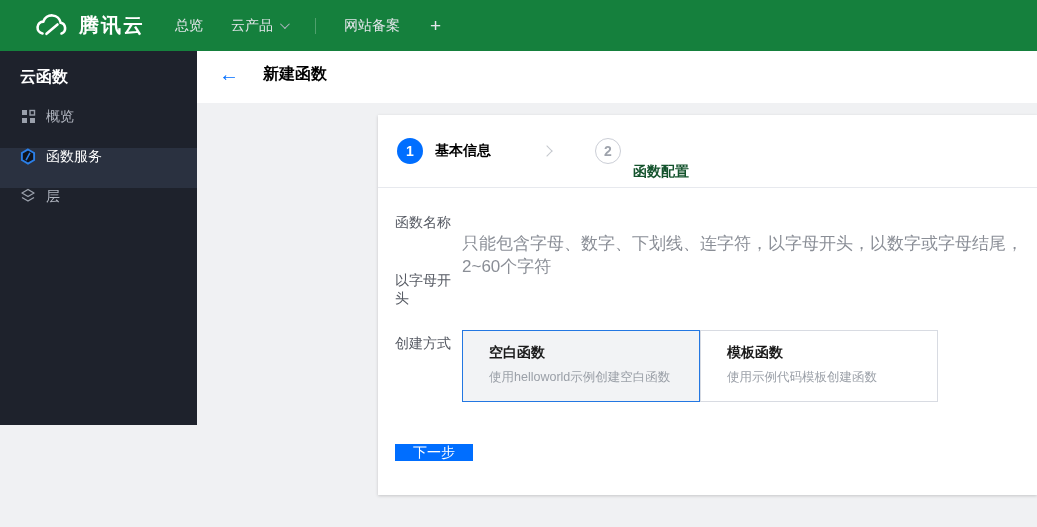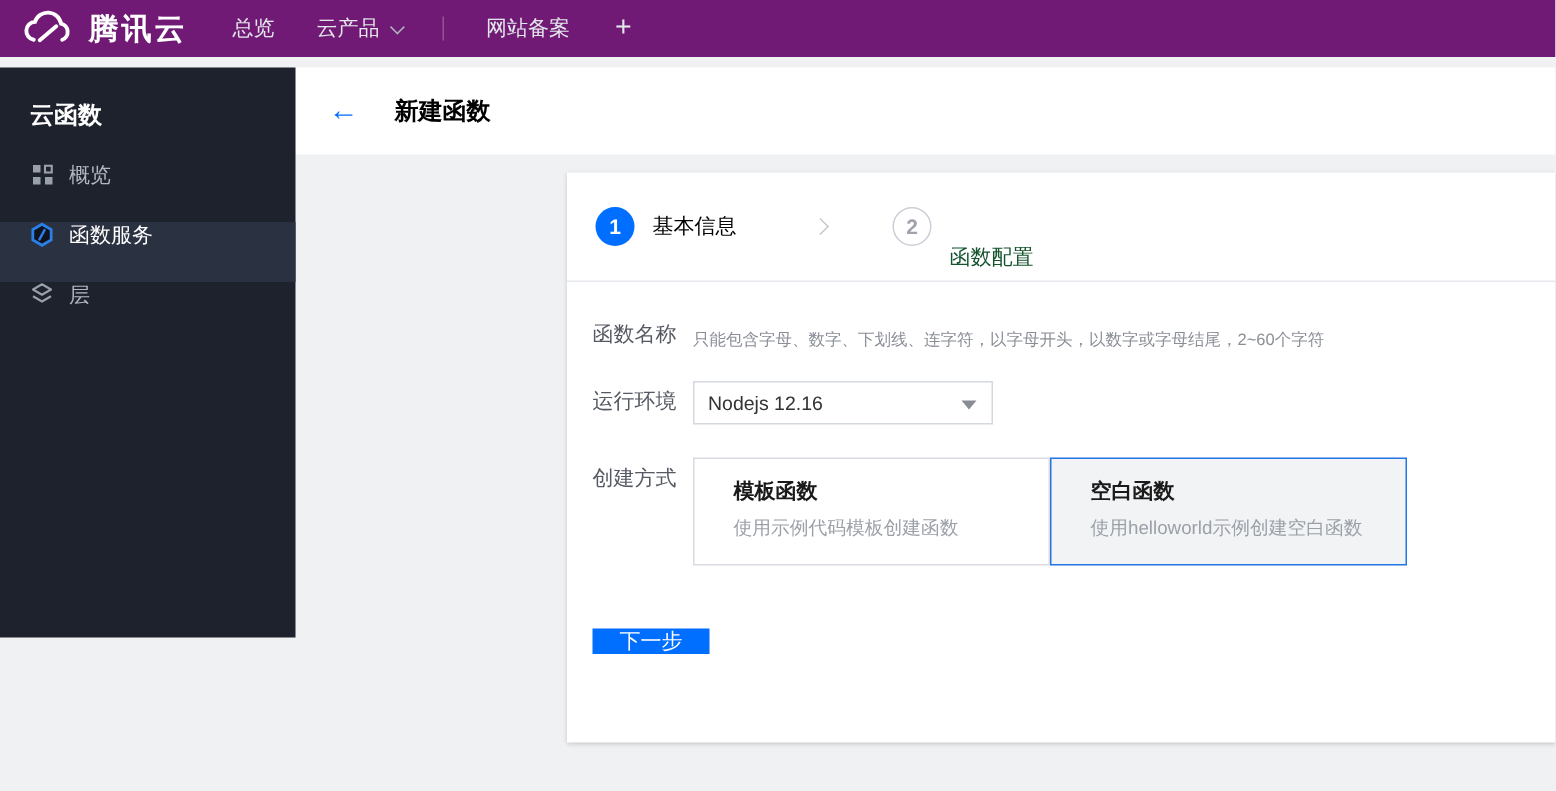--- a/index.html
+++ b/index.html
@@ -1,20 +1,20 @@
 <!DOCTYPE html>
 <html><head>
 <meta charset="utf-8">
 <style>
   * { margin:0; padding:0; box-sizing:border-box; }
   html,body { width:1037px; height:527px; overflow:hidden; }
   body { font-family:"Liberation Sans","DejaVu Sans",sans-serif; background:#f0f1f3; position:relative; }
 
   
-  .topbar { position:absolute; left:0; top:0; width:1037px; height:38px; background:#701a75; display:flex; align-items:center; z-index:30; }
+  .topbar { position:absolute; left:0; top:0; width:1037px; height:51px; background:#15803d; display:flex; align-items:center; z-index:30;padding-left:20px; }
   .logo { display:flex; align-items:center; margin-left:14px; cursor:pointer; }
   .logo svg { display:block; }
   .brand { color:#ffffff; font-size:20px; font-weight:600; letter-spacing:2px; margin-left:9px; }
   .topnav { display:flex; align-items:center; margin-left:30px; }
   .nav-item { color:#e3e6ea; font-size:14px; margin-right:28px; cursor:pointer; display:flex; align-items:center;text-align:center; }
   .caret-down { display:inline-block; width:7px; height:7px; border-right:1.5px solid #aeb4bf; border-bottom:1.5px solid #aeb4bf; transform:rotate(45deg) translateY(-2px); margin-left:7px; }
   .vdivider { width:1px; height:16px; background:rgba(255,255,255,.25); margin-right:28px; }
   .nav-plus { color:#e3e6ea; font-size:19px; font-weight:400; cursor:pointer; margin-left:2px; }
 
   
@@ -30,34 +30,34 @@
   .back-arrow { color:#006eff; font-size:20px; font-weight:bold; margin-left:22px; cursor:pointer; line-height:1; }
   .page-title { font-size:16px; font-weight:bold; color:#000000; margin-left:24px; }
 
   .card { position:absolute; left:181px; top:70px; width:659px; height:380px; background:#ffffff; box-shadow:0 1px 3px rgba(0,0,0,.18); }
 
   
   .wizard { height:73px; display:flex; align-items:center; padding-left:19px; border-bottom:1px solid #e7e9ee; }
   .step-circle { width:26px; height:26px; border-radius:50%; display:flex; align-items:center; justify-content:center; font-size:14px; font-weight:bold; }
   .step-circle.active { background:#006eff; color:#ffffff; }
   .step-circle.inactive { background:#ffffff; color:#9ea3ac; border:1px solid #cbced6; }
-  .step-label { font-size:14px; font-weight:normal; margin-left:12px; }
+  .step-label { font-size:14px; font-weight:bold; margin-left:12px; }
   .step-label.active { color:#000000; }
   .step-label.inactive { color:#14532d;margin-top:41px; }
   .step-chevron { width:8px; height:8px; border-top:1.5px solid #c5c8ce; border-right:1.5px solid #c5c8ce; transform:rotate(45deg); margin:0 44px 0 52px; }
 
   
   .form { padding:21px 0 0 17px; }
   .form-row { display:flex; margin-bottom:0; }
   .form-label { width:67px; flex-shrink:0; font-size:14px; color:#555962; padding-top:5px; }
   .text-input { position:relative; width:200px; height:29px; border:1px solid #2377e2; background:#ffffff; display:flex; align-items:center; padding-left:9px; cursor:text; }
   .input-value { font-size:13px; color:#333333; }
   .input-caret { display:inline-block; width:1px; height:16px; background:#222; margin-left:1px; }
   .clock-badge { position:absolute; right:6px; top:4px; }
-  .help-text { font-size:11px; color:#8a8e96; margin-top:10px; height:15px; }
+  .help-text { font-size:17px; color:#8a8e96; margin-top:23px; height:15px; }
   .gap20 { height:20px; }
   .gap22 { height:22px; }
   .select-box { position:relative; width:200px; height:29px; border:1px solid #d4d8df; background:#ffffff; display:flex; align-items:center; padding-left:9px; cursor:pointer; }
   .select-value { font-size:13px; color:#333333; }
   .select-arrow { position:absolute; right:10px; top:12px; width:0; height:0; border-left:5px solid transparent; border-right:5px solid transparent; border-top:6px solid #888c94; }
 
   .method-cards { display:flex; }
   .method-card { width:238px; height:72px; border:1px solid #d8dbe2; background:#ffffff; padding:13px 10px 0 26px; cursor:pointer; }
   .method-card.selected { border:1px solid #2377e2; background:#f2f3f5; }
   .method-title { font-size:14px; font-weight:bold; color:#1a1a1a; }
@@ -147,39 +147,35 @@
       <div class="form-row">
         <span class="form-label">函数名称</span>
         <div>
           <div class="help-text">只能包含字母、数字、下划线、连字符，以字母开头，以数字或字母结尾，2~60个字符</div>
         </div>
       </div>
 
       <div class="gap20"></div>
 
       <div class="form-row">
-        <span class="form-label">运行环境</span>
-        <div class="select-box">
-          <span class="select-value">Nodejs 12.16</span>
-          <span class="select-arrow"></span>
-        </div>
+        <span class="form-label">以字母开头</span>
       </div>
 
       <div class="gap22"></div>
 
       <div class="form-row">
         <span class="form-label">创建方式</span>
         <div class="method-cards">
+          <div class="method-card selected">
+            <div class="method-title">空白函数</div>
+            <div class="method-desc">使用helloworld示例创建空白函数</div>
+          </div>
           <div class="method-card">
             <div class="method-title">模板函数</div>
             <div class="method-desc">使用示例代码模板创建函数</div>
-          </div>
-          <div class="method-card selected">
-            <div class="method-title">空白函数</div>
-            <div class="method-desc">使用helloworld示例创建空白函数</div>
           </div>
         </div>
       </div>
 
       <button class="next-btn">下一步</button>
     </div>
   </div>
 </div>
 
 </body></html>

